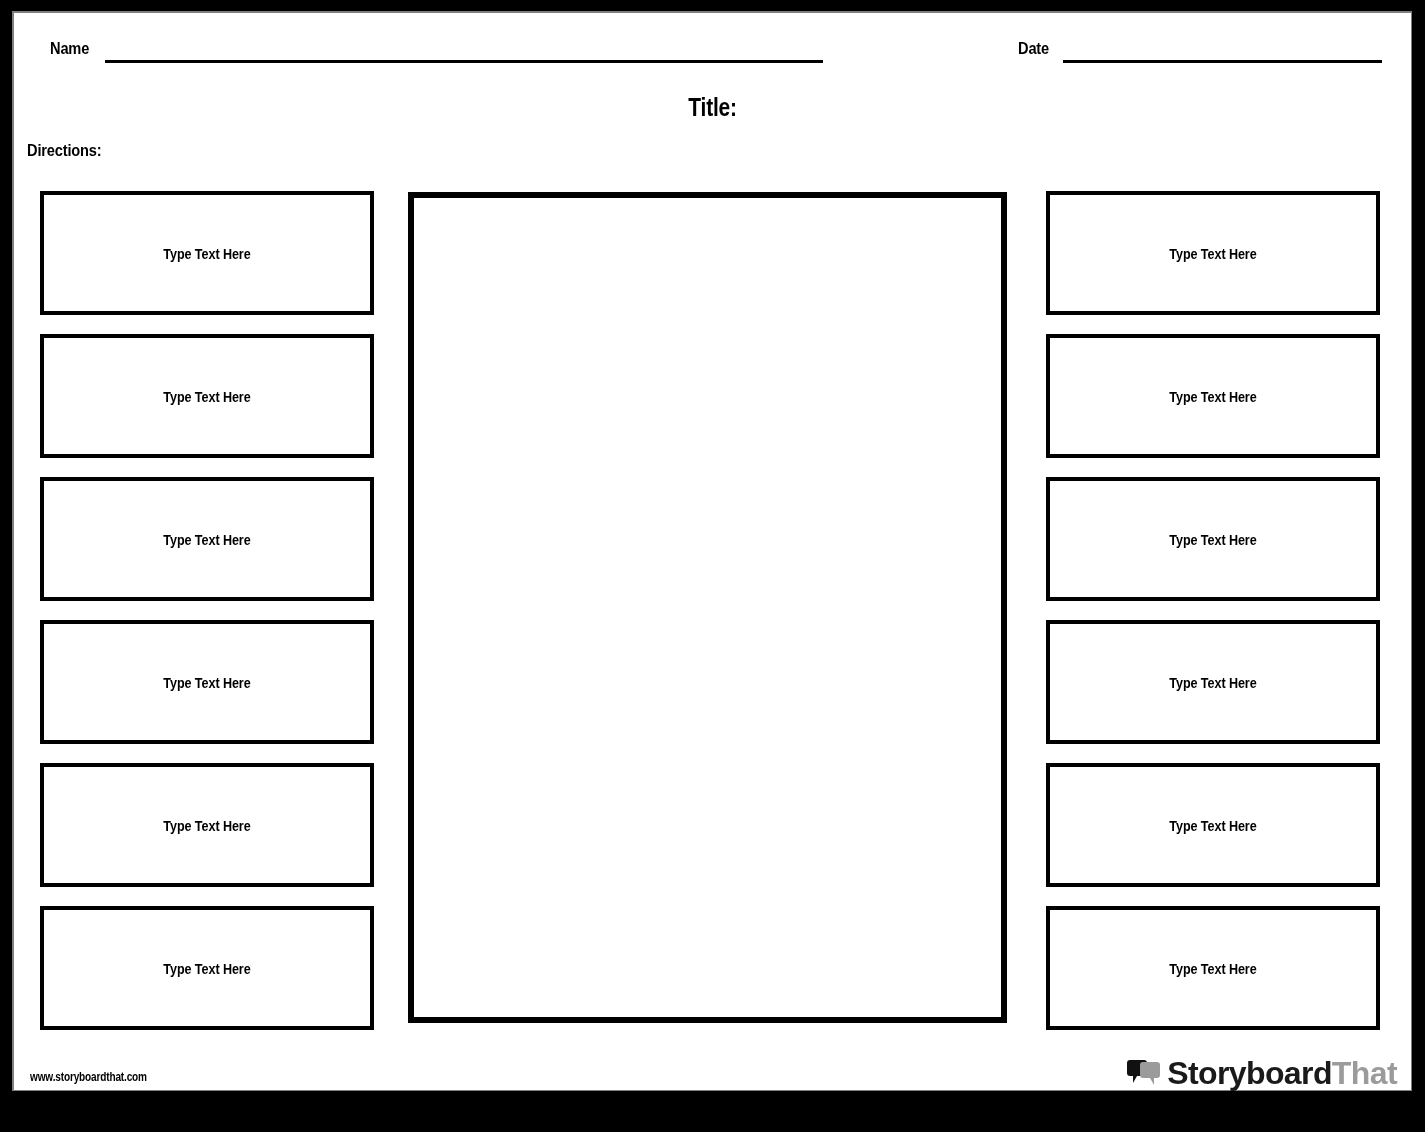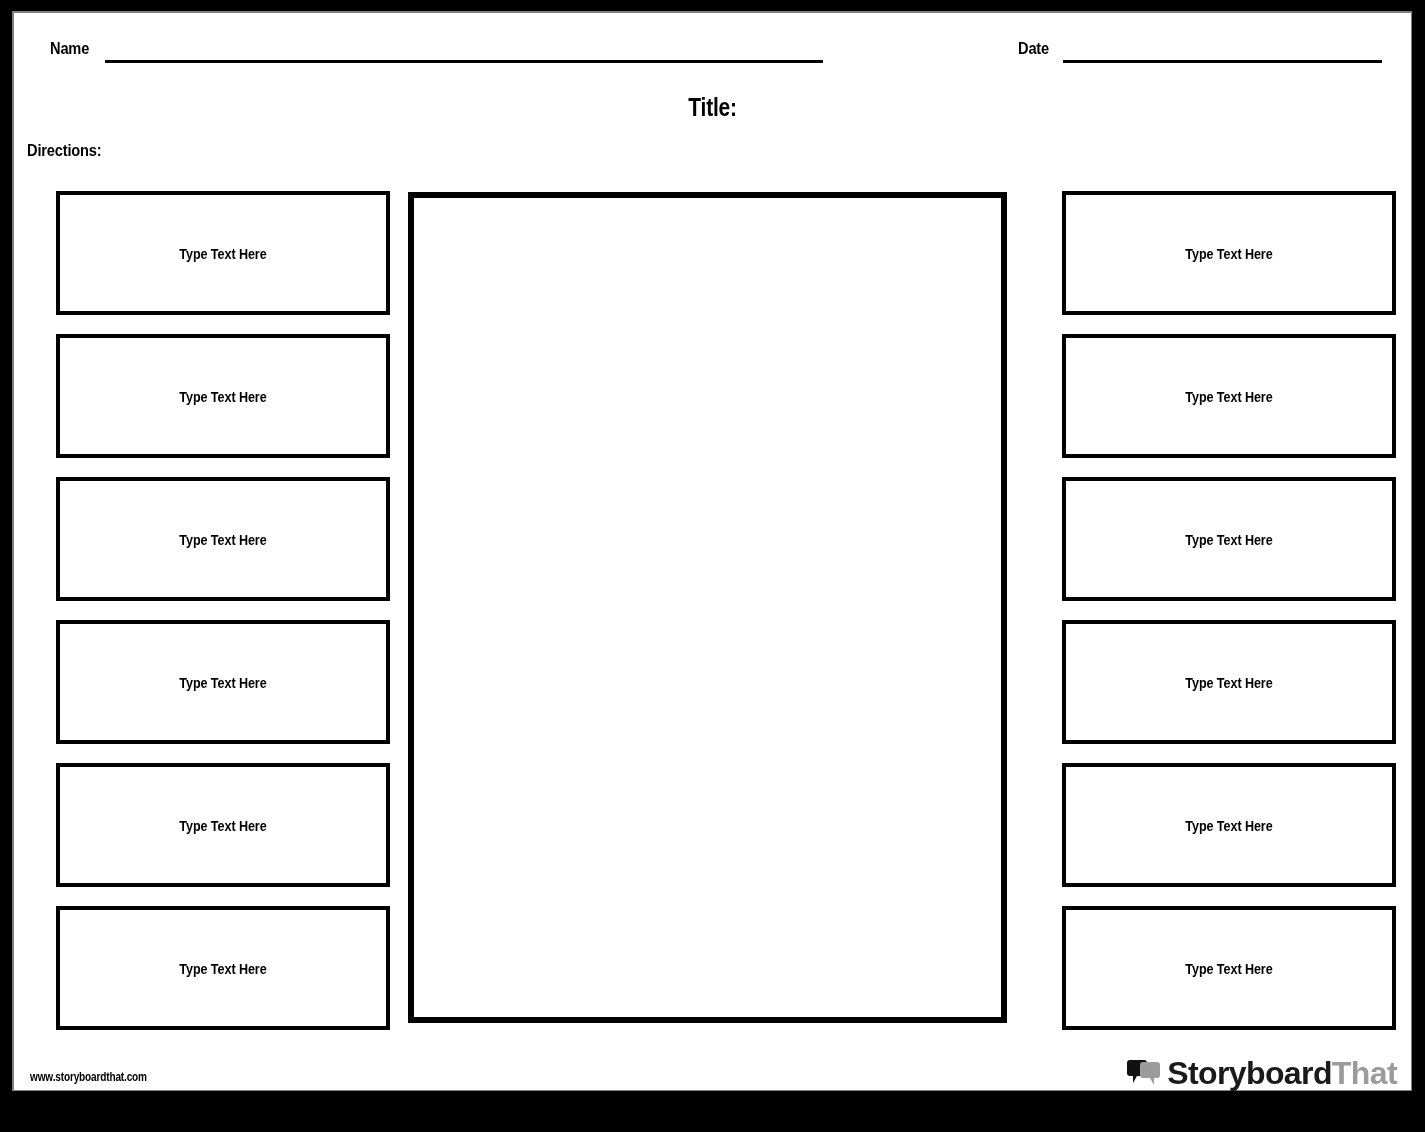--- a/index.html
+++ b/index.html
@@ -112,21 +112,20 @@
     transform-origin: left center;
     letter-spacing: -0.2px;
     white-space: nowrap;
   }
 
   
   .col {
     position: absolute;
     top: 178px;
     width: 310px;
-    margin-left: 16px;
   }
   .col-left  { left: 26px; }
   .col-right { left: 1032px; }
 
   .text-box {
     position: relative;
     width: 334px;
     height: 124px;
     border: 4px solid #000000;
     box-sizing: border-box;

